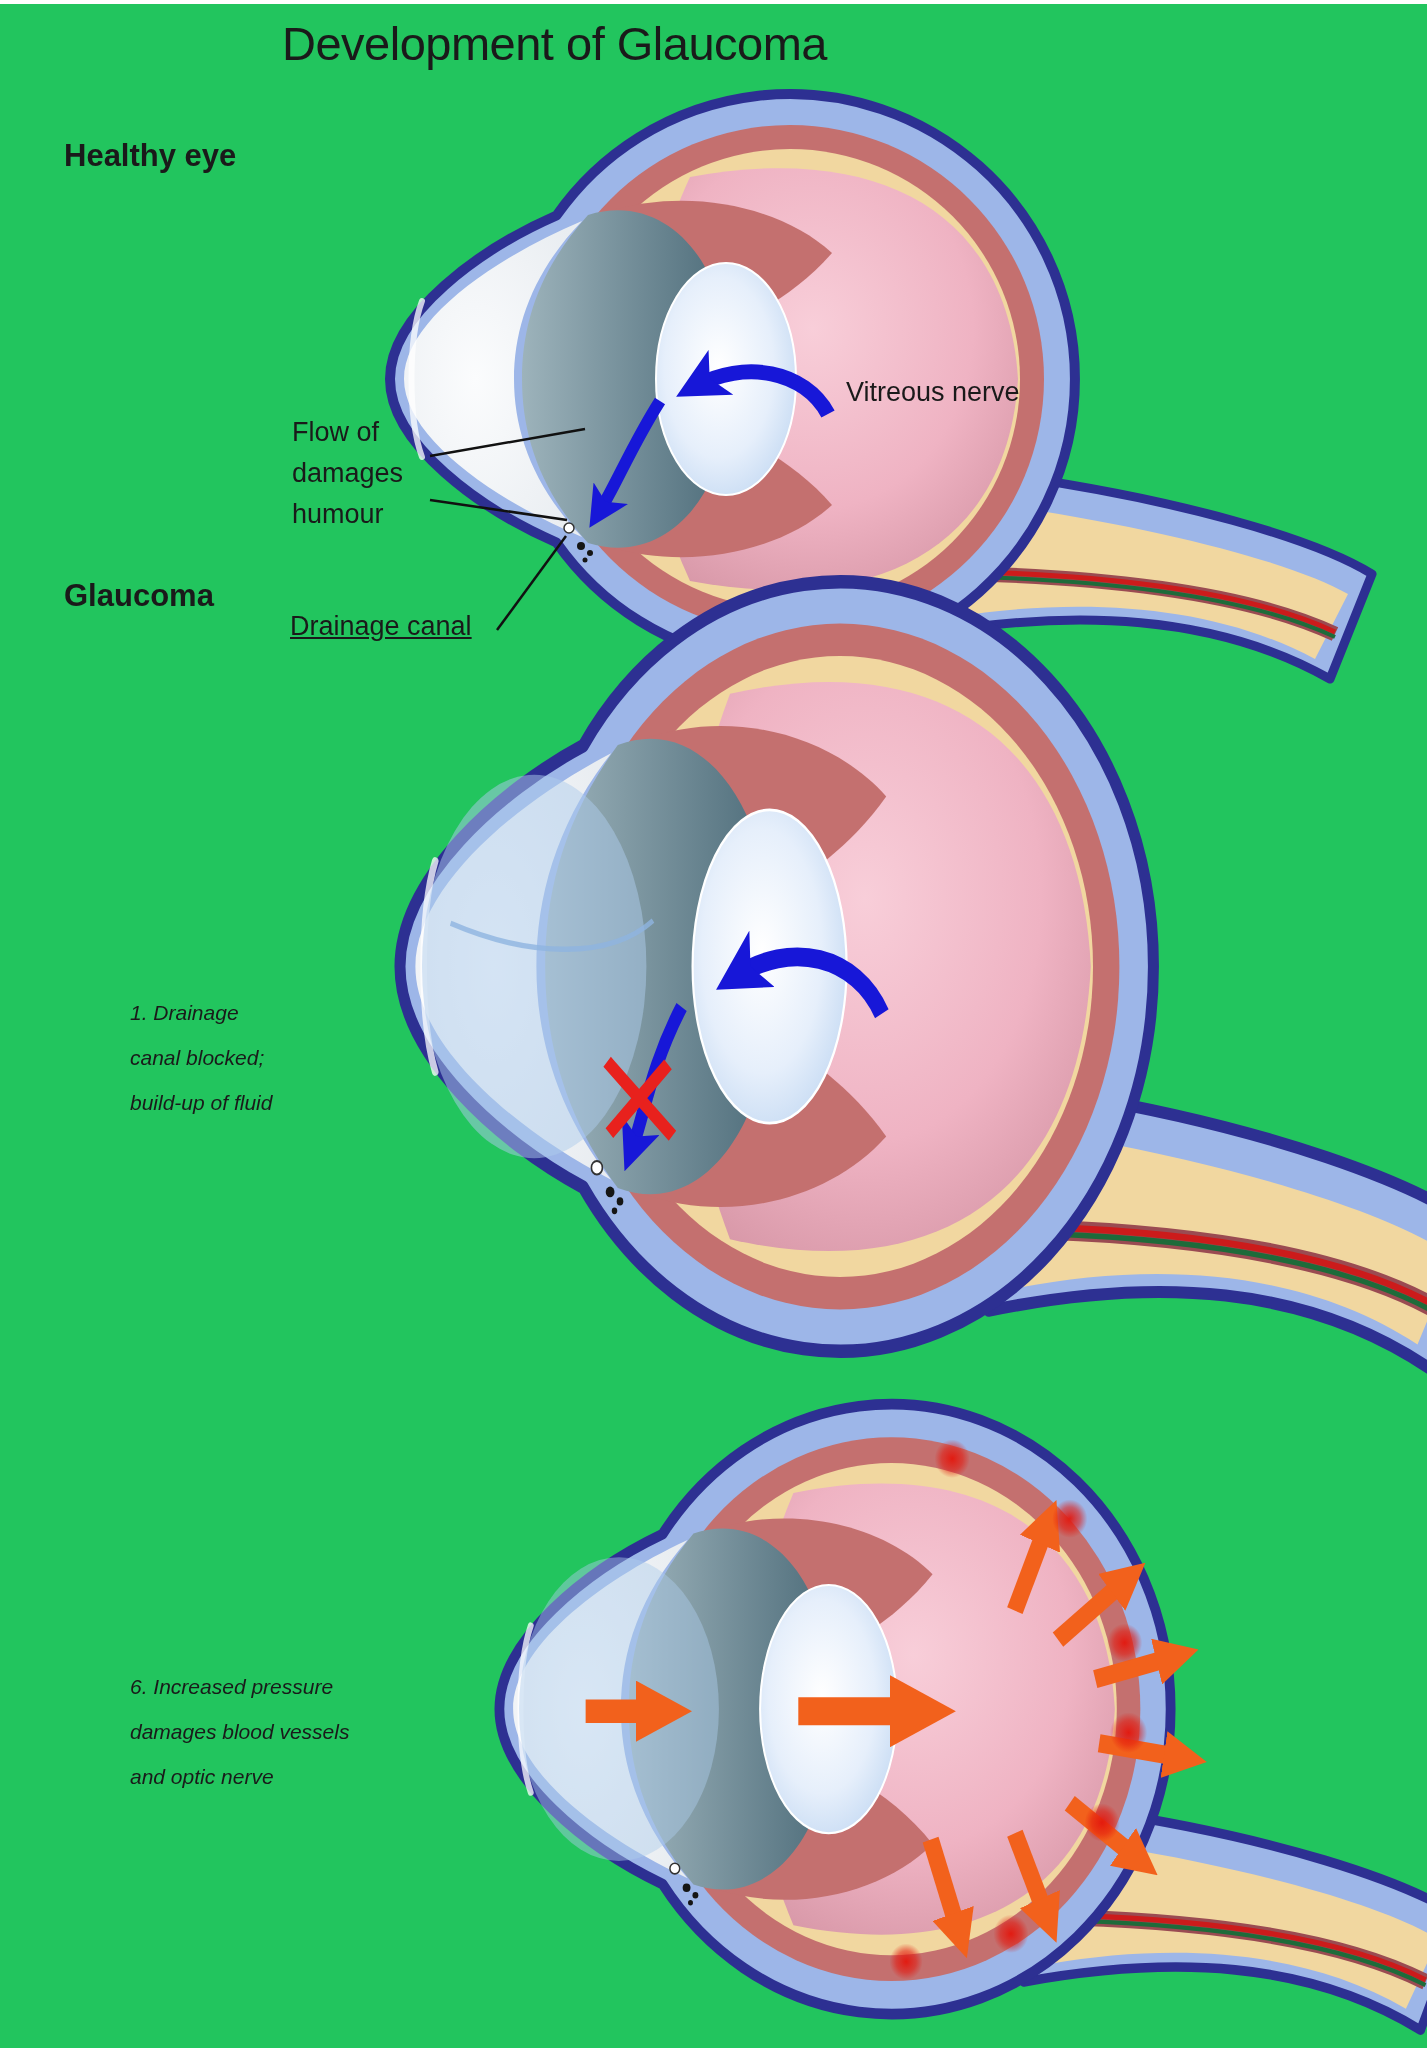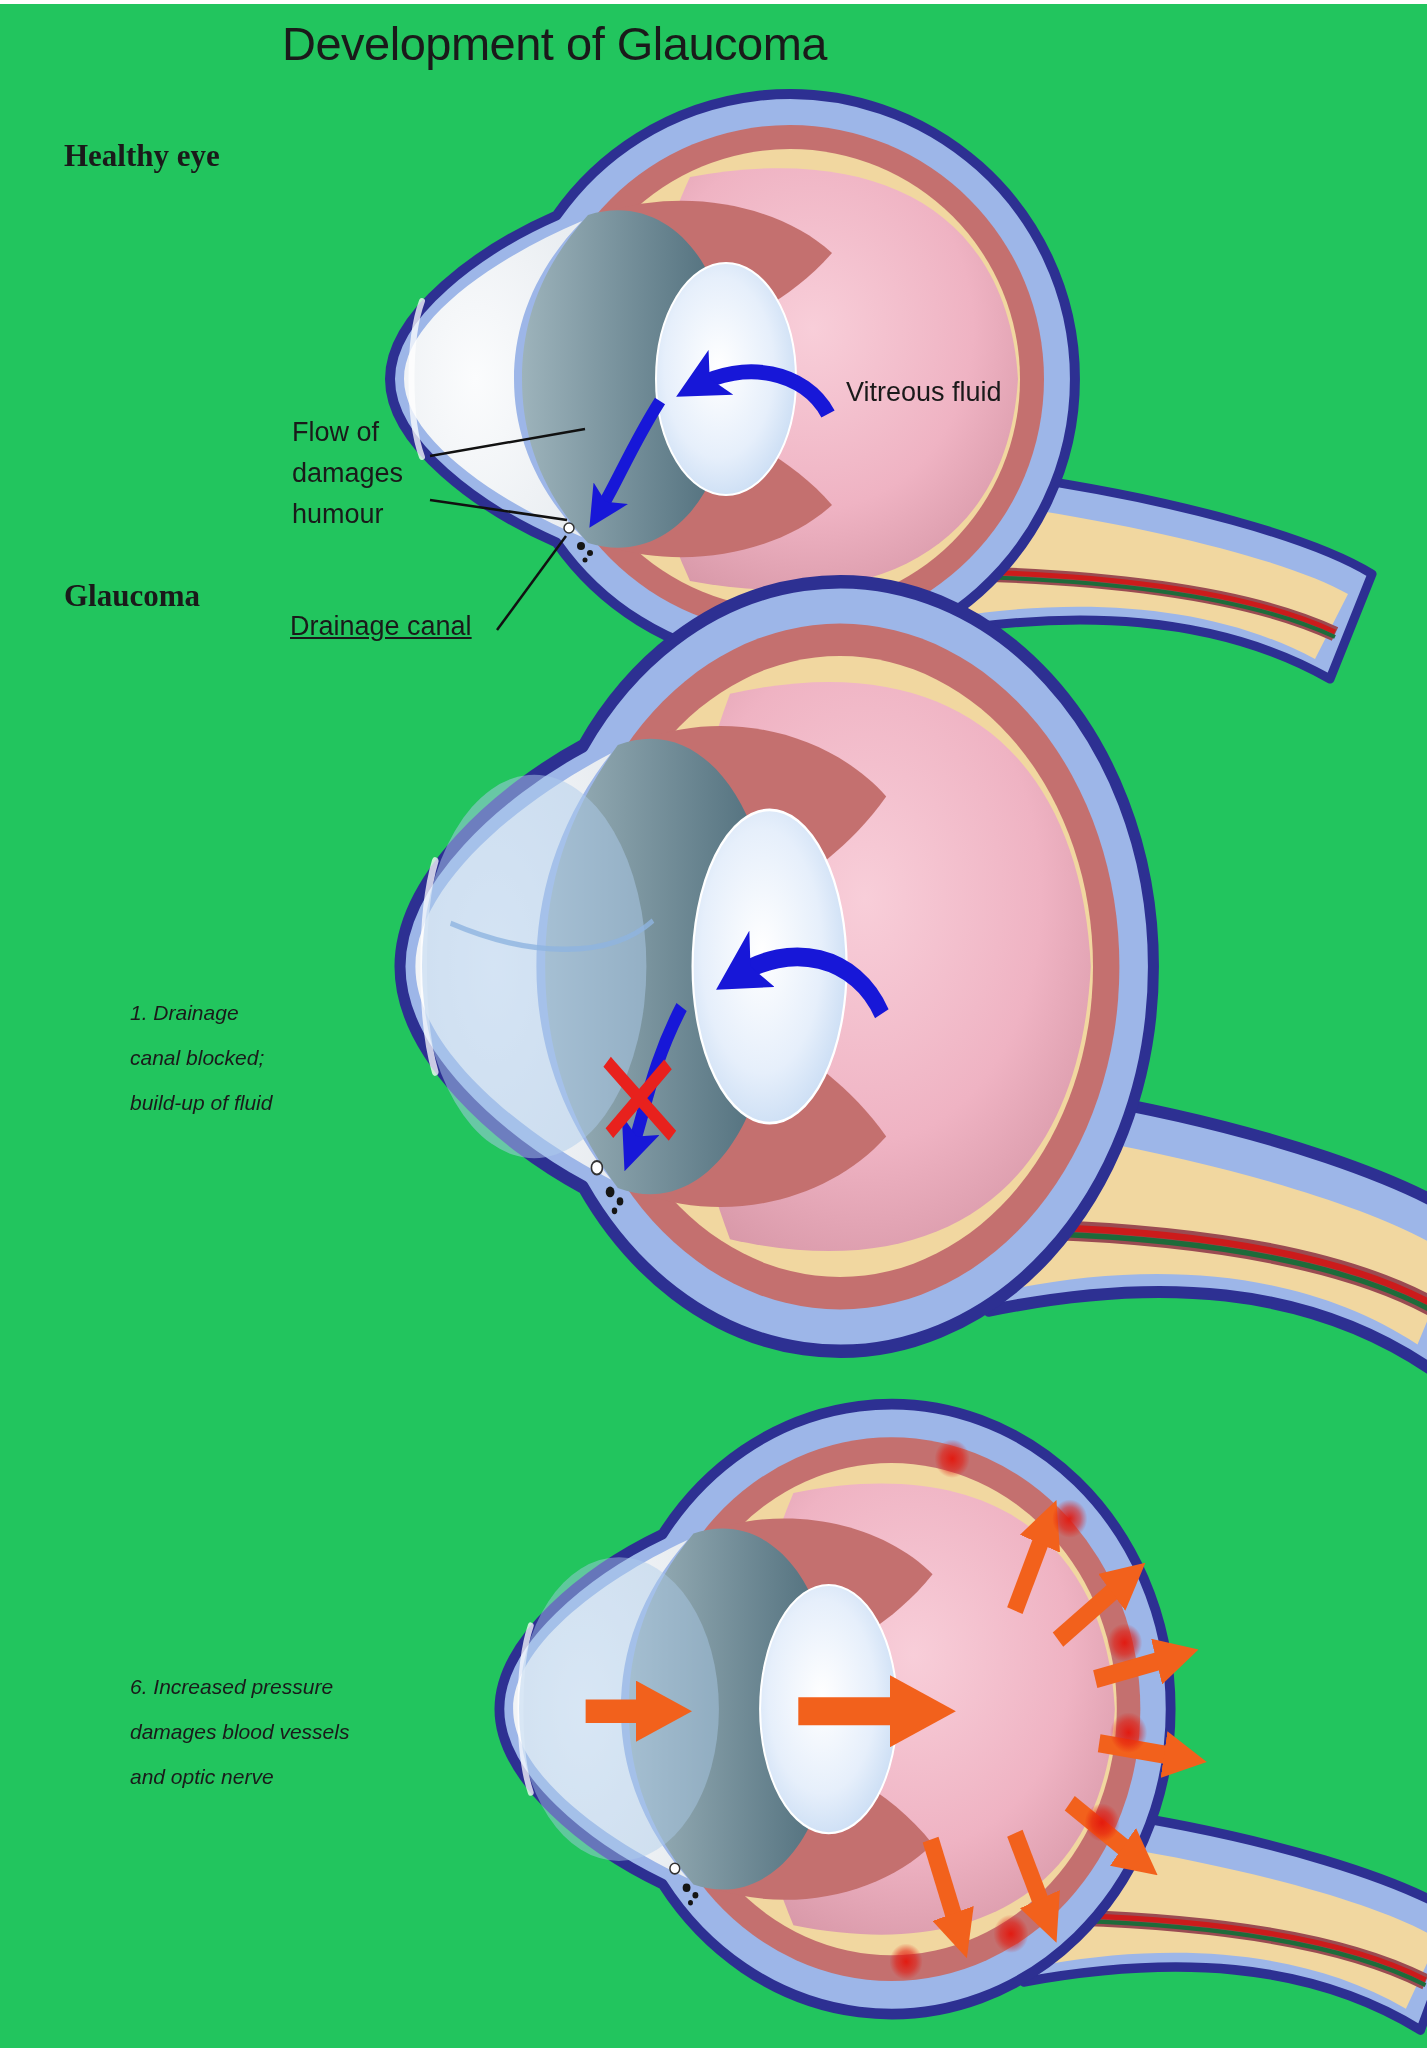--- a/index.html
+++ b/index.html
@@ -8,21 +8,21 @@
     --flow-arrow-blue:#1717d8; --blocked-x-red:#e8211d; --pressure-arrow-orange:#f2611c;
     --damage-spot-red:#dd1a10; --nerve-artery-red:#cc1b1b; --nerve-vein-green:#1e6b3a;
     --text:#1a1a1a;
   }
   html,body{margin:0;padding:0;background:#ffffff;}
   .canvas{position:relative;width:1427px;height:2048px;margin:4px auto;background:#22c55e;
     font-family:"Liberation Sans","DejaVu Sans",sans-serif;overflow:hidden;}
   .canvas svg.scene{position:absolute;left:0;top:0;}
   .lbl{position:absolute;color:var(--text);}
   .title{left:282px;top:12px;font-size:47px;font-weight:500;letter-spacing:-0.5px;}
-  .heading{font-size:31px;font-weight:bold;font-family:Liberation Serif, serif;}
+  .heading{font-size:31px;font-weight:bold;}
   .h-healthy{left:64px;top:134px;}
   .h-glaucoma{left:64px;top:574px;}
   .ann{font-size:27px;line-height:41px;}
   .pre{white-space:pre-line;}
   .flow{left:292px;top:408px;}
   .drain{left:290px;top:602px;text-decoration:underline;}
   .vitreous{left:846px;top:368px;}
   .caption{font-size:21px;font-style:italic;line-height:45px;}
   .cap1{left:130px;top:986px;}
   .cap2{left:130px;top:1660px;}
@@ -155,21 +155,21 @@
       <line x1="497" y1="626" x2="566" y2="532"></line>
     </g>
   </svg>
 
   <div class="lbl title">Development of Glaucoma</div>
   <div class="lbl heading h-healthy">Healthy eye</div>
   <div class="lbl ann pre flow">Flow of
 damages
 humour</div>
   <div class="lbl ann drain">Drainage canal</div>
-  <div class="lbl ann vitreous">Vitreous fluid</div>
+  <div class="lbl ann vitreous">Vitreous nerve</div>
   <div class="lbl heading h-glaucoma">Glaucoma</div>
   <div class="lbl caption pre cap1">1. Drainage
 canal blocked;
 build-up of fluid</div>
   <div class="lbl caption pre cap2">6. Increased pressure
 damages blood vessels
 and optic nerve</div>
 </div>
 
 </body></html>

